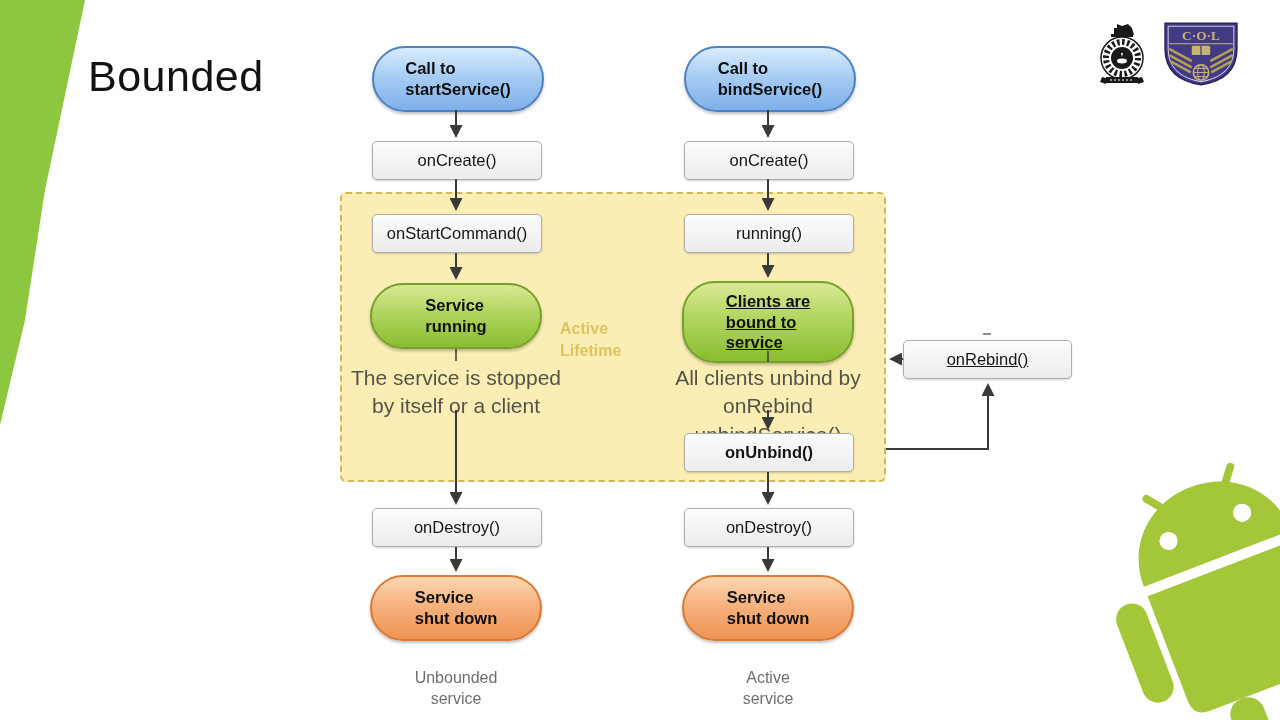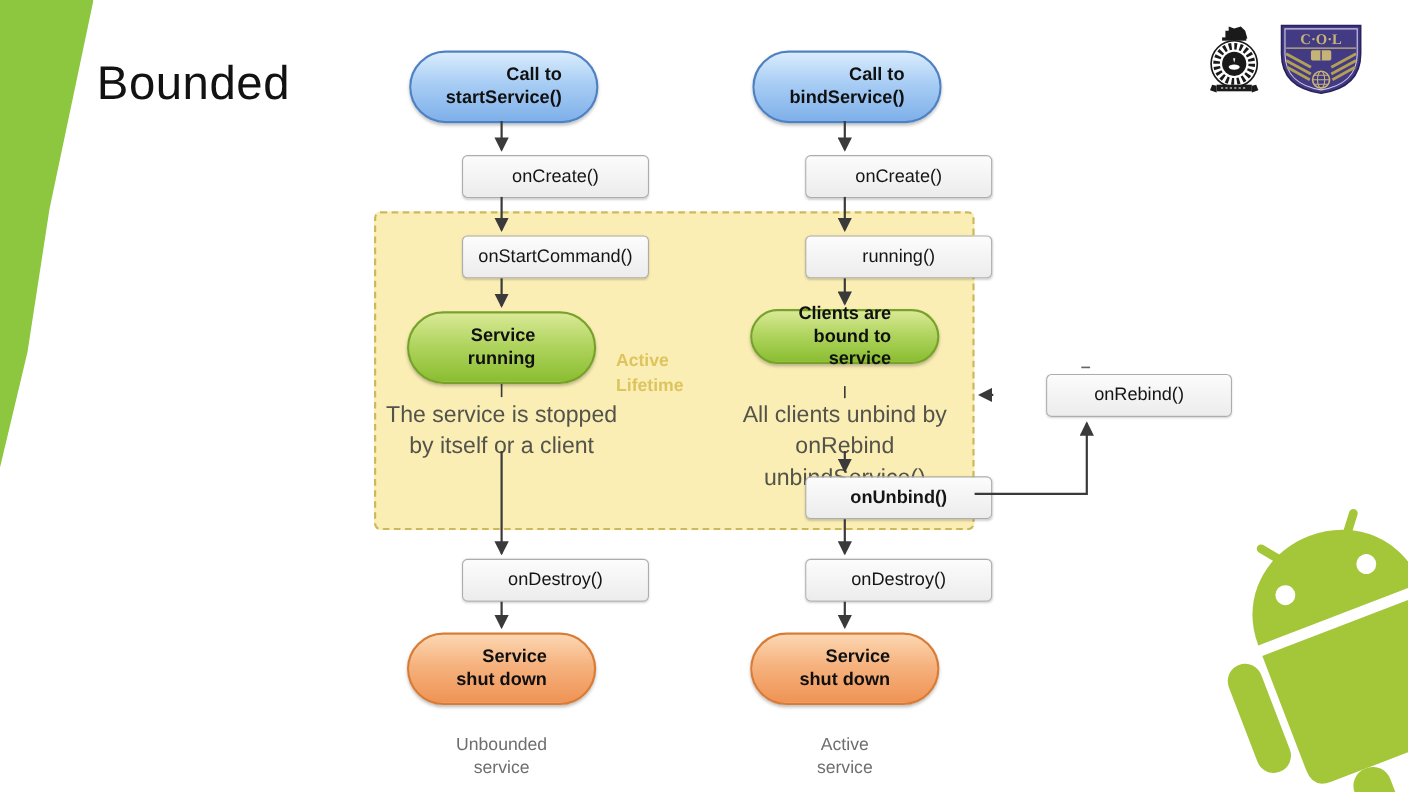--- a/index.html
+++ b/index.html
@@ -21,26 +21,25 @@
     position:absolute;left:340px;top:192px;width:546px;height:290px;
     background:#faeeb5;border:2px dashed #cdb85c;border-radius:6px;box-sizing:border-box;
     z-index:1;
   }
   .active-label{
     position:absolute;left:560px;top:318px;width:100px;text-align:left;
     font-size:16px;font-weight:bold;color:#ddc45e;white-space:pre-line;line-height:1.4;z-index:2;
   }
   
   .node{position:absolute;display:flex;align-items:center;justify-content:center;
-    text-align:right;white-space:pre-line;box-sizing:border-box;z-index:3;line-height:1.25;}
+    text-align:left;white-space:pre-line;box-sizing:border-box;z-index:3;line-height:1.25;}
   .gray{
     width:170px;height:39px;background:linear-gradient(180deg,#fcfcfc,#ececec);
     border:1px solid #adadad;border-radius:5px;font-size:16.5px;color:#151515;
     box-shadow:0 1px 2px rgba(0,0,0,.18);
-    margin-left:48px;
   }
   .pill{width:172px;height:66px;border-radius:33px;font-weight:bold;font-size:16.5px;
     color:#101010;box-shadow:0 2px 3px rgba(0,0,0,.25);}
   .blue{background:linear-gradient(180deg,#d9ecfc 0%,#a8cdf4 45%,#7fb0ea 100%);border:2px solid #4d81c2;}
   .greenp{background:linear-gradient(180deg,#d9e996 0%,#b1d560 45%,#8abd31 100%);border:2px solid #76a229;}
   .orangep{background:linear-gradient(180deg,#fcd7b2 0%,#f6b27e 45%,#ef9355 100%);border:2px solid #d87b35;}
   .caption{position:absolute;text-align:center;white-space:pre-line;font-size:21px;
     color:#53534a;line-height:1.35;z-index:3;}
   .footer-label{position:absolute;text-align:center;white-space:pre-line;font-size:16px;
     font-weight:normal;color:#6e6e6e;line-height:1.3;z-index:3;}
@@ -89,33 +88,33 @@
 <div class="node gray" style="left:372px;top:508px;">onDestroy()</div>
 <div class="node pill orangep" style="left:370px;top:575px;">Service
 shut down</div>
 <div class="footer-label" style="left:386px;top:668px;width:140px;">Unbounded
 service</div>
 
 <div class="node pill blue" style="left:684px;top:46px;">Call to
 bindService()</div>
 <div class="node gray" style="left:684px;top:141px;">onCreate()</div>
 <div class="node gray" style="left:684px;top:214px;">running()</div>
-<div class="node pill greenp" style="left:682px;top:281px;height:50px;">Clients are
+<div class="node pill greenp" style="left:682px;top:281px;height:82px;text-decoration:underline;">Clients are
 bound to
 service</div>
 <div class="caption" style="left:650px;top:364px;width:236px;">All clients unbind by onRebind
 unbindService()</div>
 <div class="node gray" style="left:684px;top:433px;font-weight:bold;">onUnbind()</div>
 <div class="node gray" style="left:684px;top:508px;">onDestroy()</div>
 <div class="node pill orangep" style="left:682px;top:575px;">Service
 shut down</div>
 <div class="footer-label" style="left:698px;top:668px;width:140px;">Active
 service</div>
 
-<div class="node gray" style="left:903px;top:340px;width:169px;">onRebind()</div>
+<div class="node gray" style="left:903px;top:340px;width:169px;text-decoration:underline;">onRebind()</div>
 
 <svg class="arrows">
   <defs>
     <marker id="ah" viewBox="0 0 10 10" refX="8.5" refY="5" markerWidth="6.5" markerHeight="6.5" orient="auto-start-reverse">
       <path d="M0,0 L10,5 L0,10 Z" fill="#3a3a3a"></path>
     </marker>
   </defs>
   <g stroke="#3a3a3a" stroke-width="2" fill="none">
     <line x1="456" y1="110" x2="456" y2="136" marker-end="url(#ah)"></line>
     <line x1="456" y1="179" x2="456" y2="209" marker-end="url(#ah)"></line>

